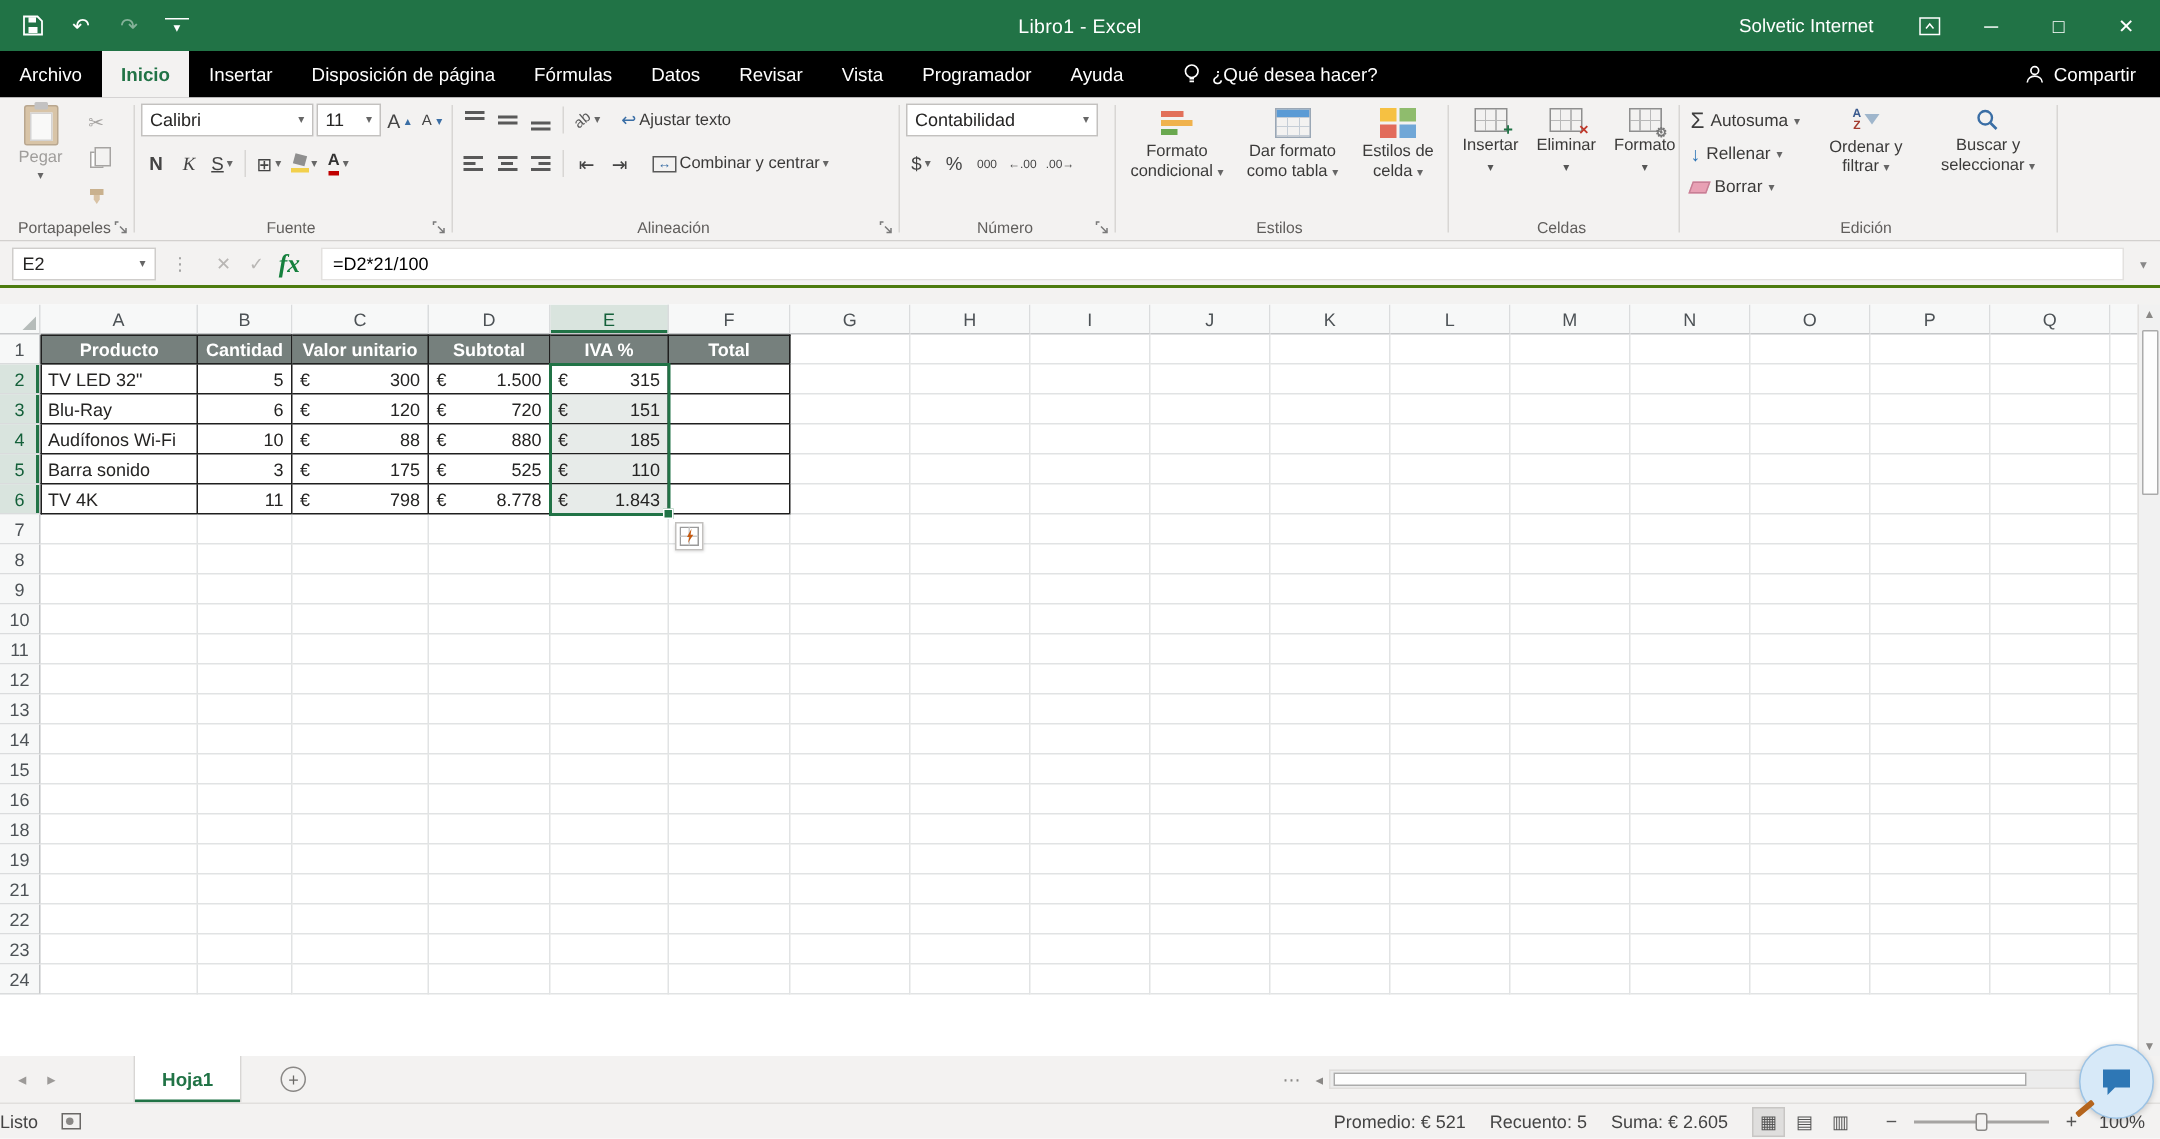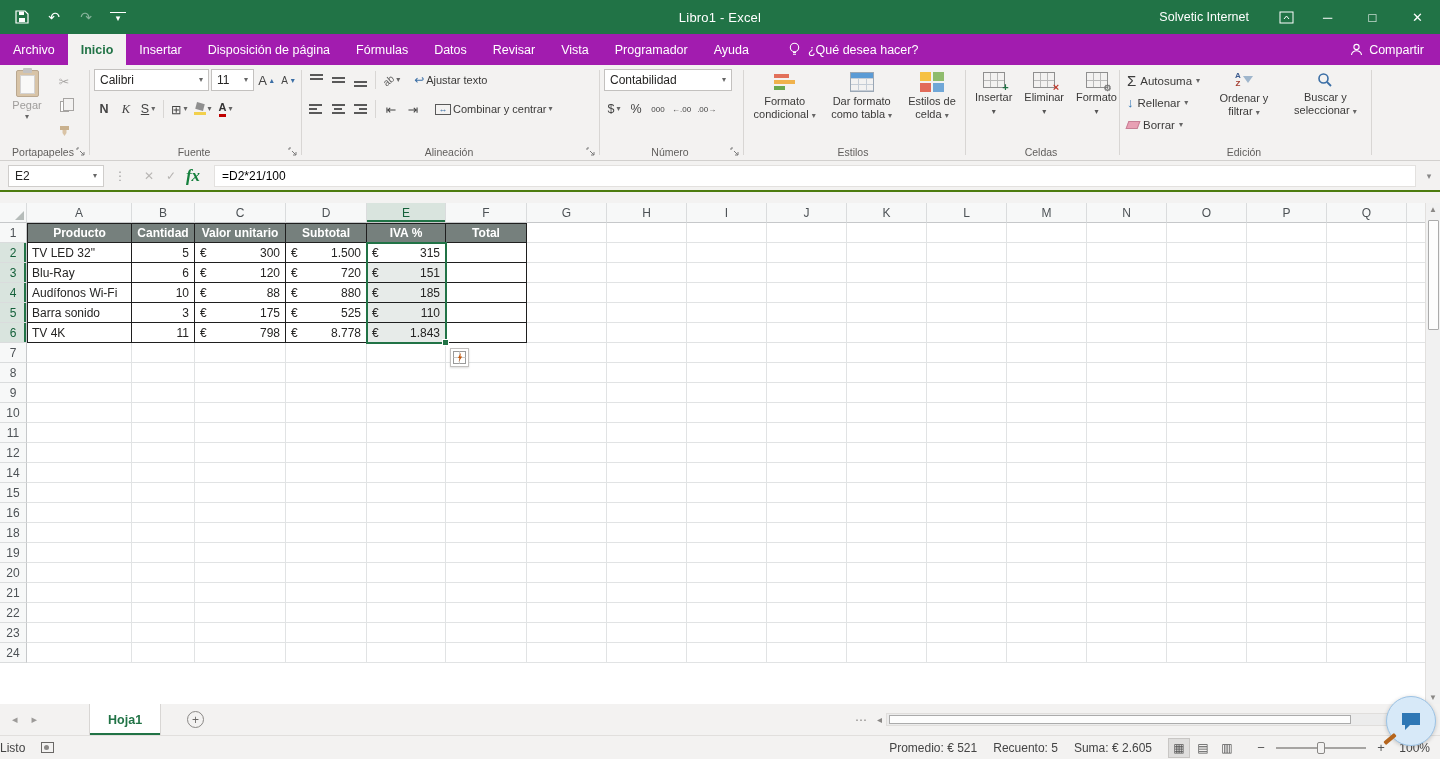--- a/index.html
+++ b/index.html
@@ -13,21 +13,21 @@
 .qat-btn{display:inline-flex;align-items:center;justify-content:center;min-width:16px;cursor:default}
 .qat-btn.dim{opacity:.45}
 .qat-caret{font-size:9px;border-top:1px solid #fff;padding-top:1px;line-height:1}
 .tb-title{position:absolute;left:50%;transform:translateX(-50%);font-size:13px;letter-spacing:.2px}
 .tb-right{margin-left:auto;display:flex;align-items:center;height:100%}
 .tb-user{font-size:12.5px;margin-right:18px}
 .ribopt{width:38px;height:100%;display:flex;align-items:center;justify-content:center}
 .win-btn{width:45px;height:100%;display:flex;align-items:center;justify-content:center;font-size:13px}
 
 
-.tabbar{position:absolute;top:34px;left:0;width:100%;height:31px;background:#a21caf;display:flex;align-items:stretch;color:#fff}
+.tabbar{position:absolute;top:34px;left:0;width:100%;height:31px;background:#000000;display:flex;align-items:stretch;color:#fff}
 #menu-tabs{display:flex;align-items:stretch}
 .mtab{display:flex;align-items:center;padding:0 13px;font-size:12.5px;white-space:nowrap}
 .mtab.active{background:#f3f2f1;color:#217346;font-weight:700}
 .tellme{display:flex;align-items:center;gap:7px;margin-left:26px;font-size:12.5px}
 .share{position:absolute;right:16px;top:0;height:100%;display:flex;align-items:center;gap:6px;font-size:12.5px}
 
 
 .ribbon{position:absolute;top:65px;left:0;width:100%;height:96px;background:#f3f2f1;border-bottom:1px solid #d2d0ce;display:flex;align-items:stretch}
 .rgroup{position:relative;height:100%;flex:none;padding:3px 4px 16px 4px}
 .rgroup:after{content:"";position:absolute;right:0;top:5px;bottom:5px;width:1px;background:#d8d6d4}
@@ -839,20 +839,41 @@
         <div class="gcell cell" style="width: 80px;"></div>
         <div class="gcell cell" style="width: 80px;"></div>
         <div class="gcell cell" style="width: 80px;"></div>
         <div class="gcell cell" style="width: 80px;"></div>
         <div class="gcell cell" style="width: 80px;"></div>
         <div class="gcell cell" style="width: 80px;"></div>
         <div class="gcell cell" style="width: 80px;"></div>
         <div class="gcell cell" style="width: 80px;"></div>
       </div>
       <div class="grow">
+        <div class="gcell rowhead" style="width: 27px;">13</div>
+        <div class="gcell cell" style="width: 105px;"></div>
+        <div class="gcell cell" style="width: 63px;"></div>
+        <div class="gcell cell" style="width: 91px;"></div>
+        <div class="gcell cell" style="width: 81px;"></div>
+        <div class="gcell cell" style="width: 79px;"></div>
+        <div class="gcell cell" style="width: 81px;"></div>
+        <div class="gcell cell" style="width: 80px;"></div>
+        <div class="gcell cell" style="width: 80px;"></div>
+        <div class="gcell cell" style="width: 80px;"></div>
+        <div class="gcell cell" style="width: 80px;"></div>
+        <div class="gcell cell" style="width: 80px;"></div>
+        <div class="gcell cell" style="width: 80px;"></div>
+        <div class="gcell cell" style="width: 80px;"></div>
+        <div class="gcell cell" style="width: 80px;"></div>
+        <div class="gcell cell" style="width: 80px;"></div>
+        <div class="gcell cell" style="width: 80px;"></div>
+        <div class="gcell cell" style="width: 80px;"></div>
+        <div class="gcell cell" style="width: 80px;"></div>
+      </div>
+      <div class="grow">
         <div class="gcell rowhead" style="width: 27px;">14</div>
         <div class="gcell cell" style="width: 105px;"></div>
         <div class="gcell cell" style="width: 63px;"></div>
         <div class="gcell cell" style="width: 91px;"></div>
         <div class="gcell cell" style="width: 81px;"></div>
         <div class="gcell cell" style="width: 79px;"></div>
         <div class="gcell cell" style="width: 81px;"></div>
         <div class="gcell cell" style="width: 80px;"></div>
         <div class="gcell cell" style="width: 80px;"></div>
         <div class="gcell cell" style="width: 80px;"></div>
@@ -924,41 +945,20 @@
         <div class="gcell cell" style="width: 80px;"></div>
         <div class="gcell cell" style="width: 80px;"></div>
         <div class="gcell cell" style="width: 80px;"></div>
         <div class="gcell cell" style="width: 80px;"></div>
         <div class="gcell cell" style="width: 80px;"></div>
         <div class="gcell cell" style="width: 80px;"></div>
         <div class="gcell cell" style="width: 80px;"></div>
       </div>
       <div class="grow">
         <div class="gcell rowhead" style="width: 27px;">19</div>
-        <div class="gcell cell" style="width: 105px;"></div>
-        <div class="gcell cell" style="width: 63px;"></div>
-        <div class="gcell cell" style="width: 91px;"></div>
-        <div class="gcell cell" style="width: 81px;"></div>
-        <div class="gcell cell" style="width: 79px;"></div>
-        <div class="gcell cell" style="width: 81px;"></div>
-        <div class="gcell cell" style="width: 80px;"></div>
-        <div class="gcell cell" style="width: 80px;"></div>
-        <div class="gcell cell" style="width: 80px;"></div>
-        <div class="gcell cell" style="width: 80px;"></div>
-        <div class="gcell cell" style="width: 80px;"></div>
-        <div class="gcell cell" style="width: 80px;"></div>
-        <div class="gcell cell" style="width: 80px;"></div>
-        <div class="gcell cell" style="width: 80px;"></div>
-        <div class="gcell cell" style="width: 80px;"></div>
-        <div class="gcell cell" style="width: 80px;"></div>
-        <div class="gcell cell" style="width: 80px;"></div>
-        <div class="gcell cell" style="width: 80px;"></div>
-      </div>
-      <div class="grow">
-        <div class="gcell rowhead" style="width: 27px;">20</div>
         <div class="gcell cell" style="width: 105px;"></div>
         <div class="gcell cell" style="width: 63px;"></div>
         <div class="gcell cell" style="width: 91px;"></div>
         <div class="gcell cell" style="width: 81px;"></div>
         <div class="gcell cell" style="width: 79px;"></div>
         <div class="gcell cell" style="width: 81px;"></div>
         <div class="gcell cell" style="width: 80px;"></div>
         <div class="gcell cell" style="width: 80px;"></div>
         <div class="gcell cell" style="width: 80px;"></div>
         <div class="gcell cell" style="width: 80px;"></div>

